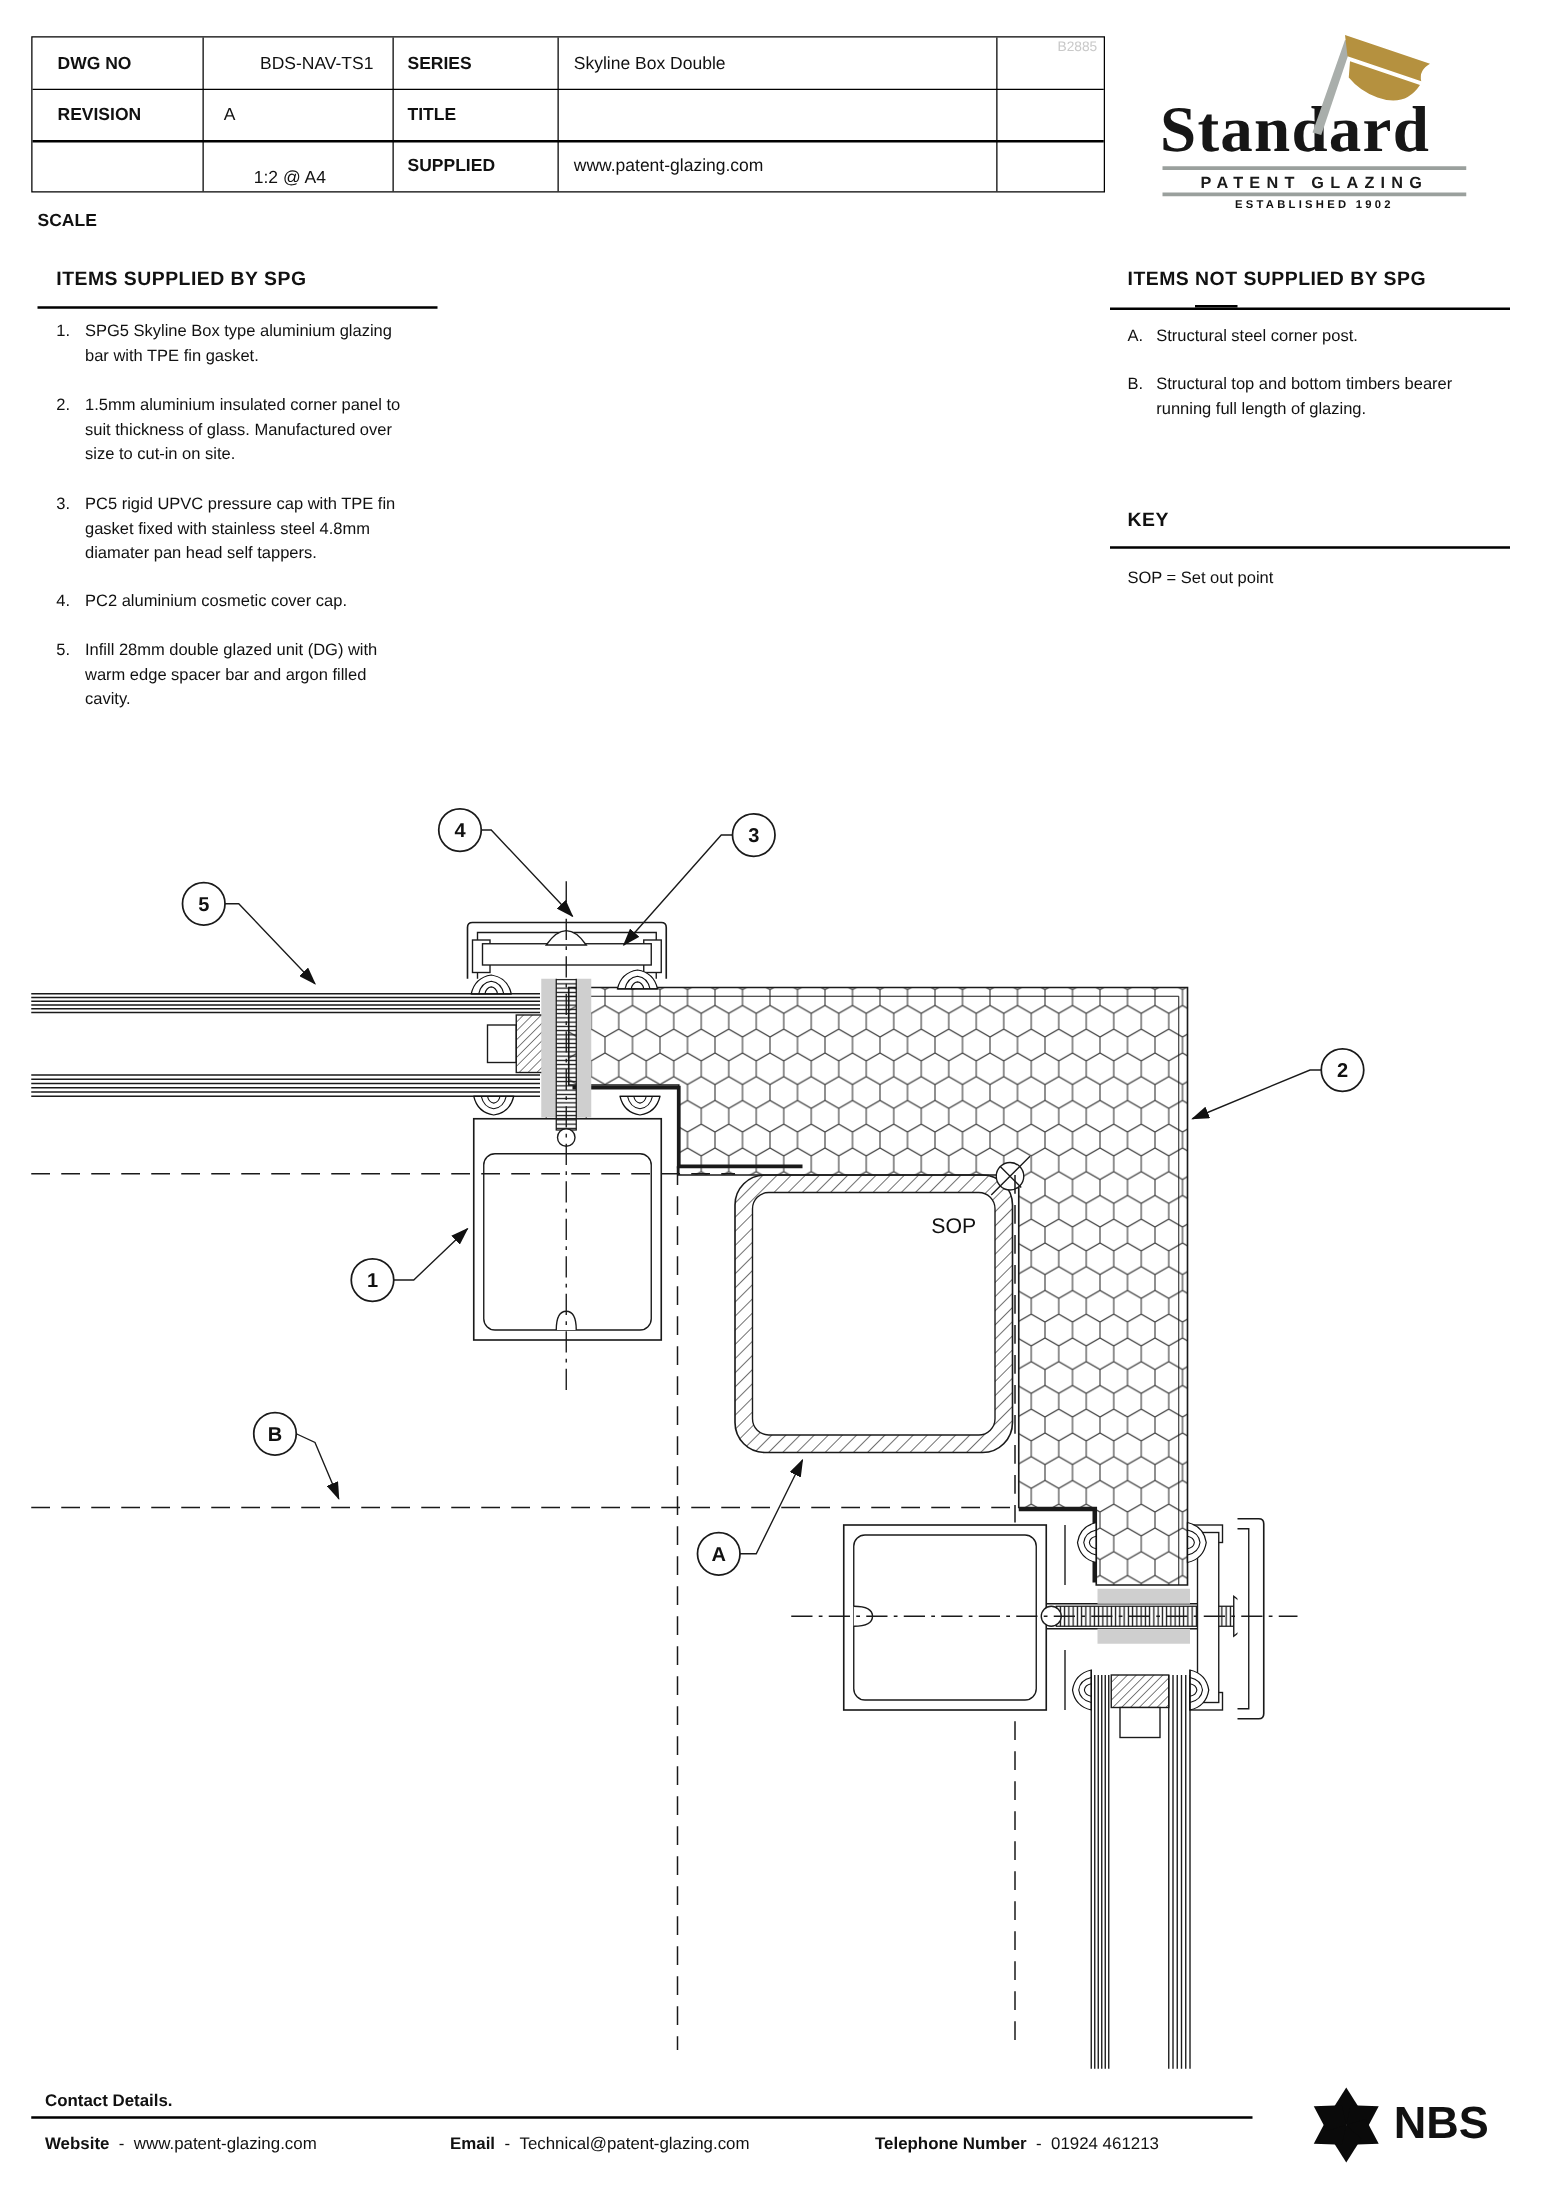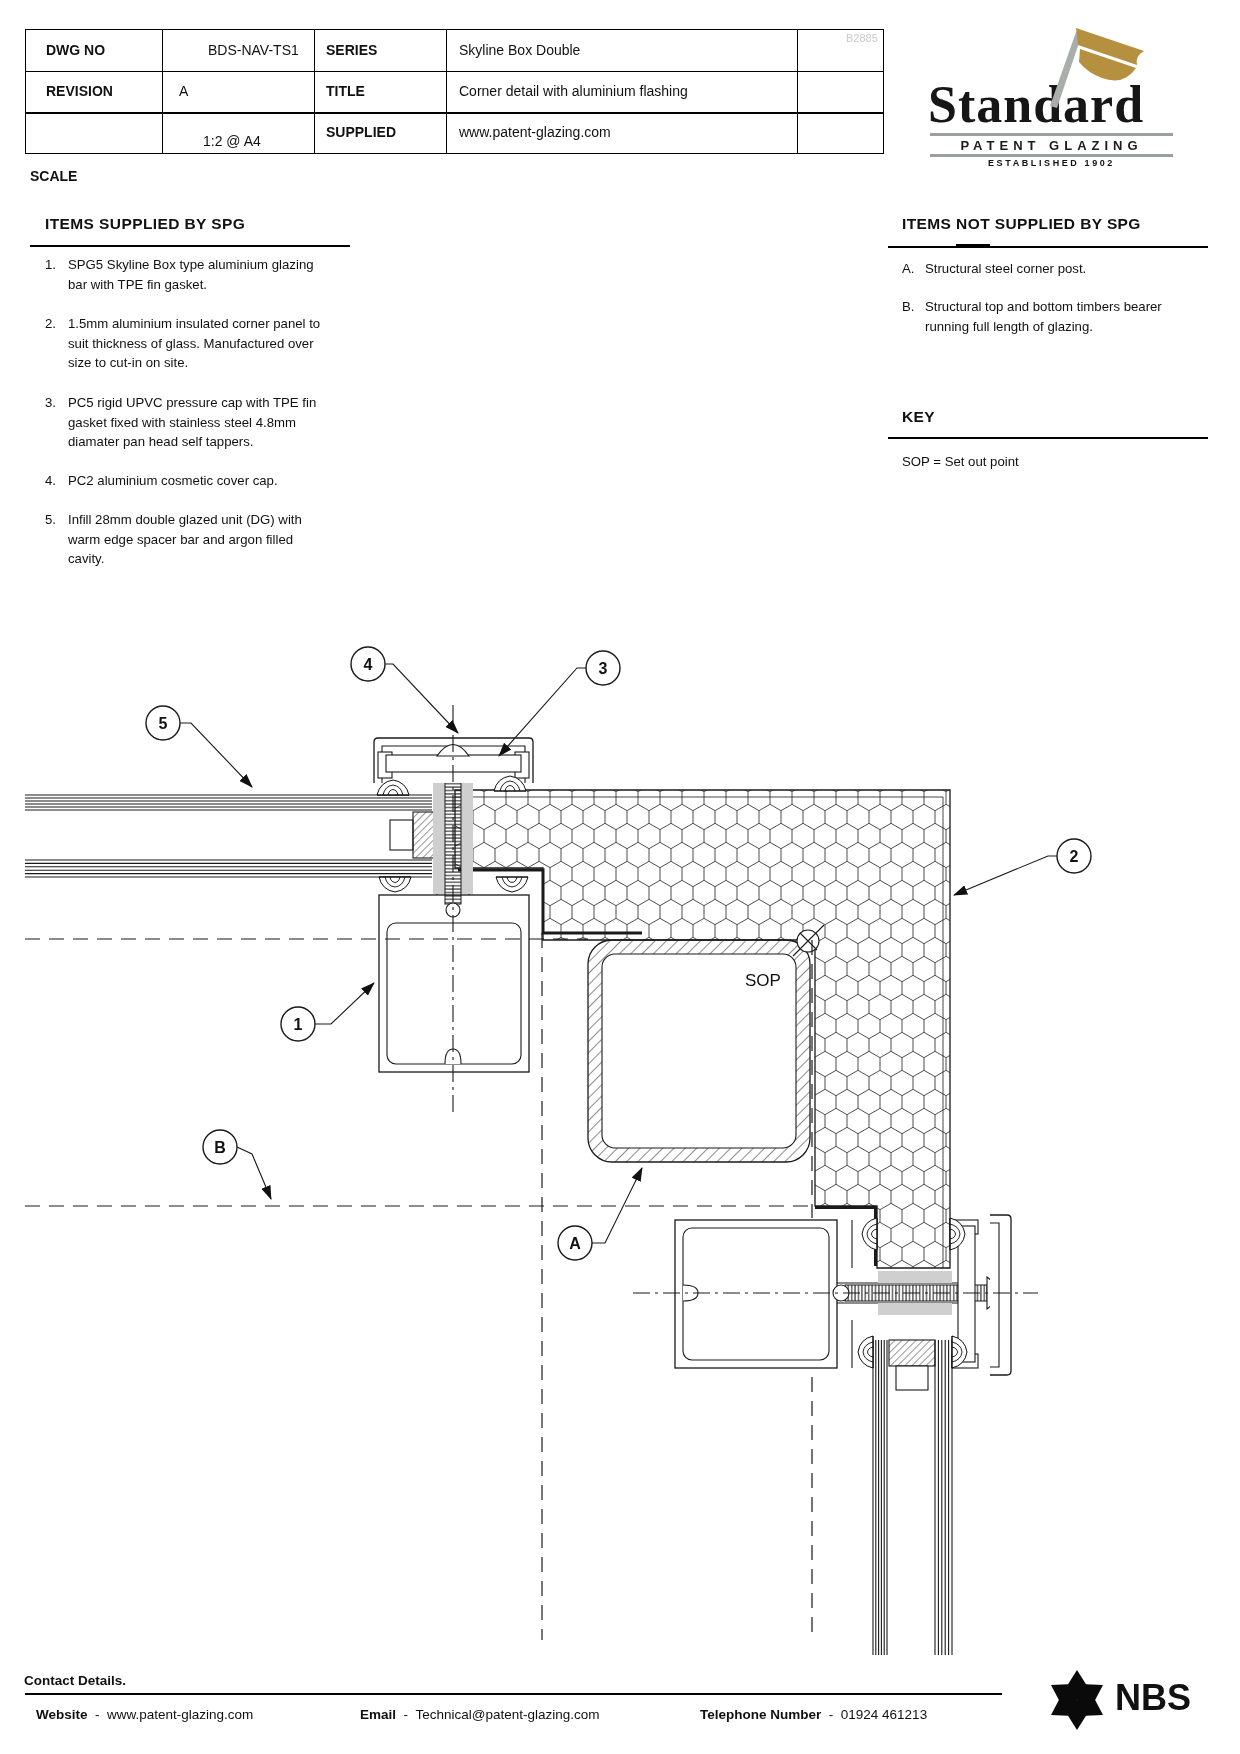--- a/index.html
+++ b/index.html
@@ -23,21 +23,21 @@
   .u{border-bottom:2px solid #000;padding-bottom:12px;}
   
   .logo-name{position:absolute;left:928px;top:80px;font-family:"Liberation Serif",serif;
              font-size:52px;font-weight:600;letter-spacing:1px;color:#161616;line-height:50px;}
   .logo-bar{position:absolute;left:930px;width:243px;height:2.6px;background:#9aa09d;}
   .logo-sub{position:absolute;left:930px;top:137px;width:243px;text-align:center;font-size:13px;
             font-weight:bold;letter-spacing:5px;color:#1b1b1b;line-height:17px;white-space:nowrap;}
   .logo-est{position:absolute;left:930px;top:158px;width:243px;text-align:center;font-size:9px;
             font-weight:bold;letter-spacing:2.6px;color:#111;white-space:nowrap;}
   
-  .foot-h{position:absolute;left:24px;top:1673px;font-size:13.5px;font-weight:bold;}
+  .foot-h{position:absolute;left:36px;top:1673px;font-size:13.5px;font-weight:bold;}
   .foot-line{position:absolute;top:1707px;font-size:13.5px;white-space:nowrap;}
   .foot-line b{font-weight:bold;}
   .nbs-text{font-size:36px;font-weight:bold;letter-spacing:0px;line-height:70px;}
 </style>
 </head>
 <body>
 
 <div class="page">
 
   <svg class="abs" style="left:0;top:0;" width="1240" height="1754" viewBox="0 0 1240 1754">
@@ -229,21 +229,20 @@
     <div class="vline" style="left:771px;"></div>
 
     <span class="cell lab" style="left:20px;top:0;">DWG NO</span>
     <span class="cell" style="left:153px;top:0;margin-left:29px;">BDS-NAV-TS1</span>
     <span class="cell lab" style="left:300px;top:0;">SERIES</span>
     <span class="cell" style="left:433px;top:0;">Skyline Box Double</span>
 
     <span class="cell lab" style="left:20px;top:41.2px;">REVISION</span>
     <span class="cell" style="left:153px;top:41.2px;">A</span>
     <span class="cell lab" style="left:300px;top:41.2px;">TITLE</span>
-    <span class="cell" style="left:433px;top:41.2px;">Corner detail with aluminium flashing</span>
 
     <span class="cell lab" style="left:4px;top:82.4px;margin-top:44px;">SCALE</span>
     <span class="cell" style="left:153px;top:91px;margin-left:24px;">1:2 @ A4</span>
     <span class="cell lab" style="left:300px;top:82.4px;">SUPPLIED</span>
     <span class="cell" style="left:433px;top:82.4px;">www.patent-glazing.com</span>
   </div>
   <span class="wm" style="left:846px;top:32px;">B2885</span>
 
   <div>
     <div class="logo-name">Standard</div>

